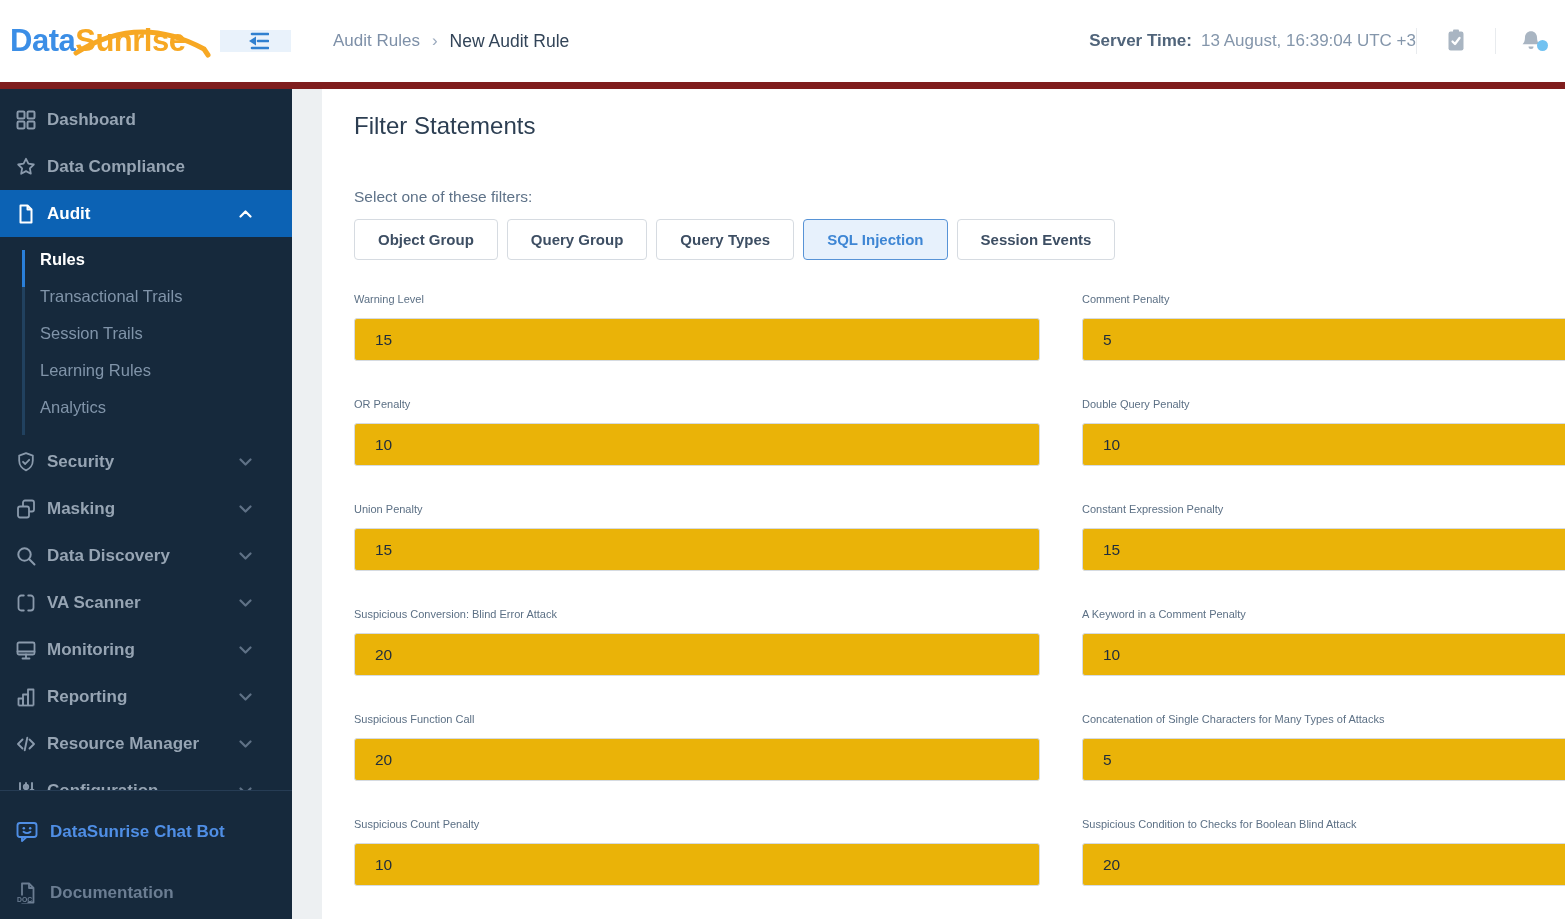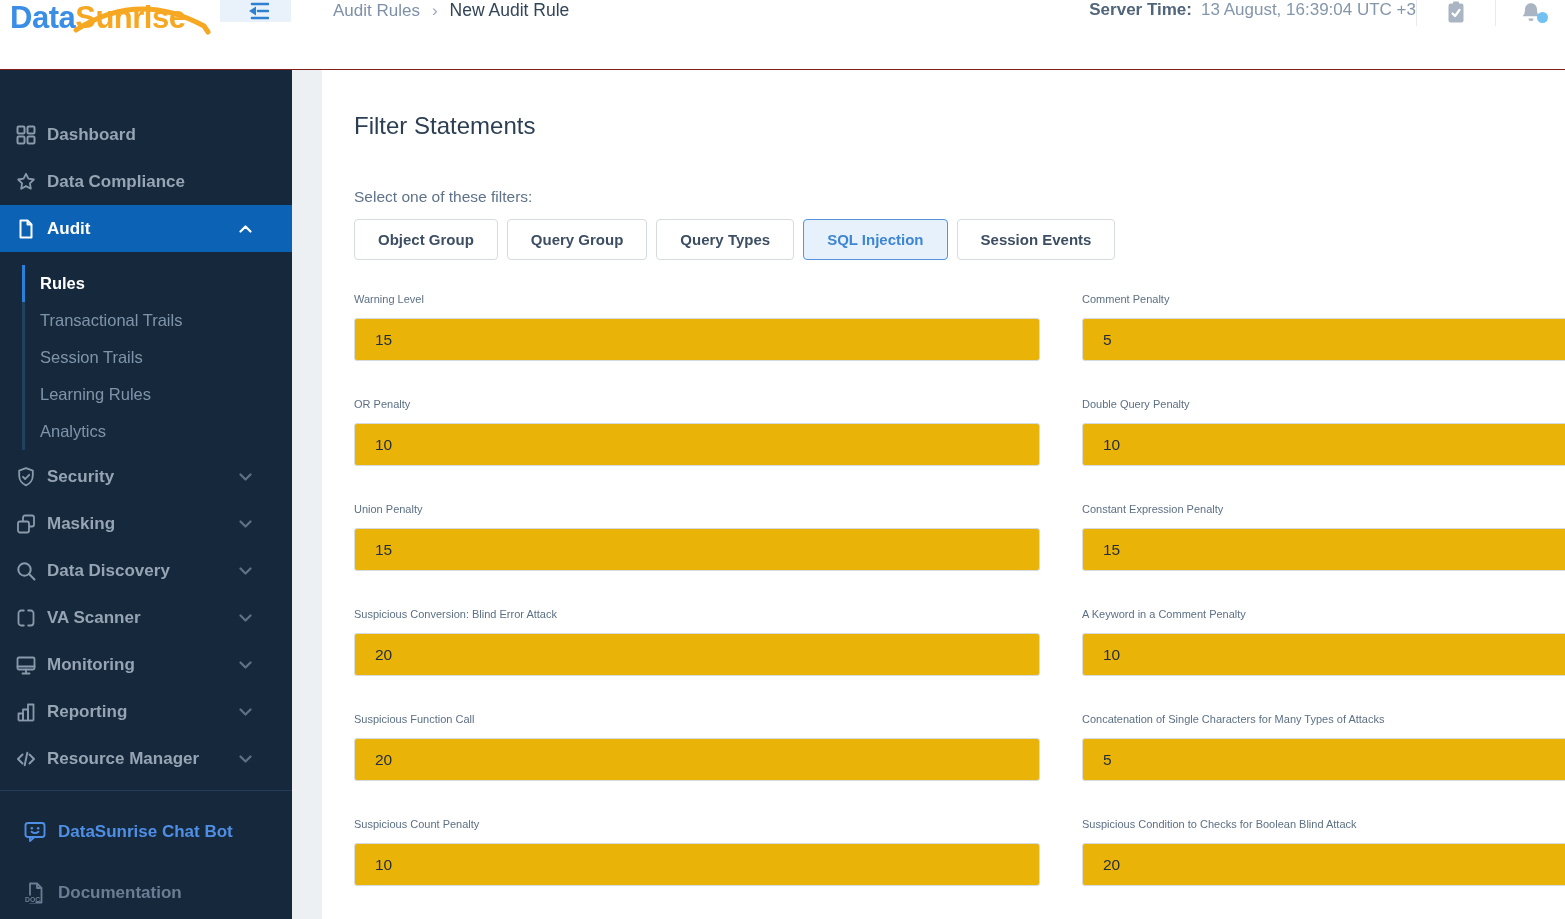--- a/index.html
+++ b/index.html
@@ -1,55 +1,55 @@
 <!DOCTYPE html>
 <html><head>
 <meta charset="utf-8">
 <style>
   * { margin:0; padding:0; box-sizing:border-box; }
   html,body { width:1565px; height:919px; overflow:hidden; background:#fff;
     font-family:"Liberation Sans", sans-serif; }
   .app { position:relative; width:1565px; height:919px; }
 
   
-  .header { position:absolute; top:0; left:0; right:0; height:70px; background:#fff;
-    border-bottom:1px solid #7f1d1d; display:flex; align-items:flex-start; z-index:20; }
+  .header { position:absolute; top:0; left:0; right:0; height:89px; background:#fff;
+    border-bottom:7px solid #7f1d1d; display:flex; align-items:center; z-index:20; }
   .logo-area { width:220px; display:flex; align-items:center; padding-left:10px; position:relative; cursor:pointer; }
   .logo-text { font-size:31px; font-weight:bold; letter-spacing:-0.5px; position:relative; z-index:1; }
   .logo-data { color:#3b8ee6; }
   .logo-sunrise { color:#f7a823; }
   .logo-arc { position:absolute; left:72px; top:2px; width:142px; height:34px; z-index:0; }
   .toggle-btn { width:71px; background:#e9f2fb; display:flex; align-items:center; justify-content:center; cursor:pointer; border:none; }
   .breadcrumb { flex:1; display:flex; align-items:center; padding-left:42px; gap:12px; }
   .crumb-parent { color:#7e90a8; font-size:17px; cursor:pointer; }
   .crumb-sep { color:#9aa9bd; font-size:17px; }
   .crumb-current { color:#324458; font-size:17.5px; font-weight:500; }
   .server-time { display:flex; align-items:center; gap:9px; white-space:nowrap; }
   .st-label { color:#50647a; font-size:17px; font-weight:600; }
   .st-value { color:#8496ab; font-size:17px; }
   .icon-cell { width:79px; border-left:1px solid #e8ebee; display:flex; align-items:center; justify-content:center; position:relative; cursor:pointer; }
   .icon-cell.last { width:70px; }
   .notif-dot { position:absolute; top:12px; right:17px; width:11px; height:11px; border-radius:50%; background:#72c2f1; }
 
   
   .sidebar { position:absolute; top:70px; left:0; bottom:0; width:292px; background:#16293c; z-index:10; }
-  .nav { position:absolute; top:15px; left:0; right:0; height:720px; overflow:hidden; padding-top:26px; }
+  .nav { position:absolute; top:0; left:0; right:0; height:720px; overflow:hidden; padding-top:26px; }
   .nav-item { height:47px; display:flex; align-items:center; padding:0 38px 0 14px; color:#96a4b3;
     font-size:17px; font-weight:600; position:relative; cursor:pointer; }
   .nav-item .nav-icon { width:24px; height:24px; margin-right:9px; color:#8a9aac; flex:none; display:flex; align-items:center; justify-content:center; }
   .nav-item.active { background:#0c62b4; color:#ffffff; }
   .nav-item.active .nav-icon { color:#ffffff; }
   .nav-chevron { position:absolute; right:40px; top:50%; transform:translateY(-50%); color:#5f7186; display:flex; }
   .nav-item.active .nav-chevron { color:#fff; }
   .submenu { padding:13px 0 3px 0; }
-  .submenu-item { height:37px; display:flex; align-items:center; margin-left:22px; border-left:3px solid #21415f;
+  .submenu-item { height:37px; display:flex; align-items:flex-start; margin-left:22px; border-left:3px solid #21415f;
     padding-left:15px; color:#8094a9; font-size:16.5px; cursor:pointer; }
   .submenu-item.active { border-left-color:#2a7fd9; color:#ffffff; font-weight:700; }
   .sidebar-footer { position:absolute; top:720px; left:0; right:0; height:200px; border-top:1px solid #263c54; background:#16293c; }
-  .footer-item { display:flex; align-items:center; padding-left:22px; gap:10px; height:52px; cursor:pointer; }
+  .footer-item { display:flex; align-items:center; padding-left:14px; gap:10px; height:52px; cursor:pointer; }
   .footer-item.chat { margin-top:15px; color:#4f8ee5; font-size:17px; font-weight:700; }
   .footer-item.docs { margin-top:9px; color:#6b7d92; font-size:17px; font-weight:700; }
   .footer-item .nav-icon { width:26px; height:26px; display:flex; align-items:center; justify-content:center; }
 
   
   .gutter { position:absolute; left:292px; top:70px; width:30px; bottom:0; background:#edf0f2; }
   .content { position:absolute; left:322px; top:70px; right:0; bottom:0; background:#fff;
     padding:42px 0 0 32px; overflow:hidden; }
   .page-title { font-size:24px; font-weight:500; color:#2c3e52; line-height:28px; }
   .prompt { margin-top:47px; font-size:15.5px; color:#5e7288; line-height:19px; }

